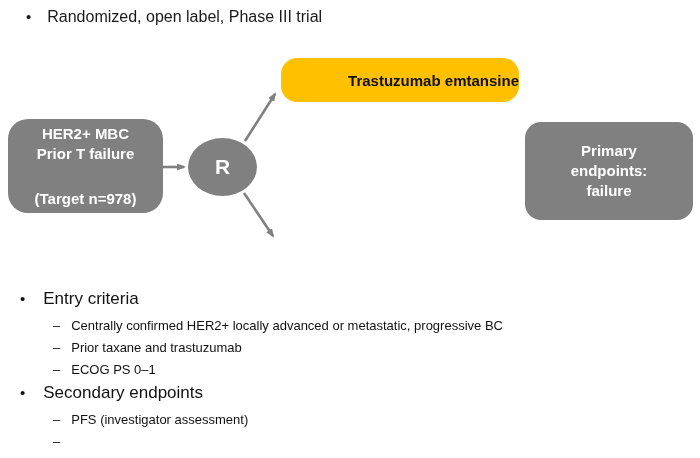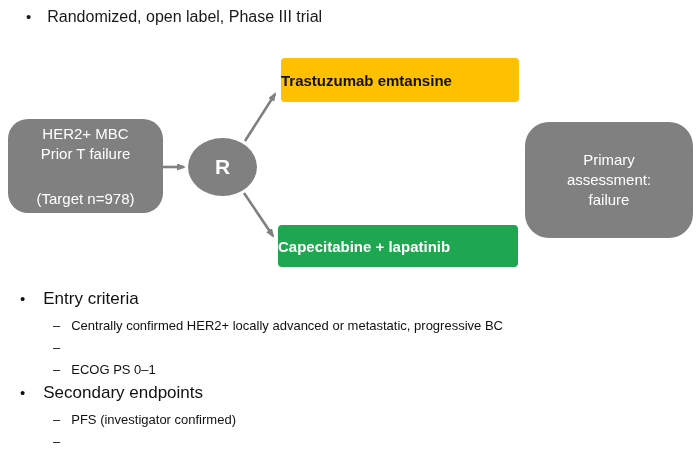--- a/index.html
+++ b/index.html
@@ -12,35 +12,35 @@
   
   .top-bullet{
     position:absolute;left:26px;top:8px;display:flex;align-items:baseline;gap:16px;
     font-size:16px;color:#1a1a1a;
   }
   .top-bullet .marker{font-size:15px;}
 
   
   .diagram{position:absolute;inset:0;pointer-events:none;}
   .gbox{
-    position:absolute;background:#808080;color:#ffffff;font-weight:normal;
+    position:absolute;background:#808080;color:#ffffff;font-weight:bold;
     display:flex;flex-direction:column;align-items:center;justify-content:center;
     text-align:center;font-size:15px;line-height:20px;
   }
   .pop-box{left:8px;top:119px;width:155px;height:94px;border-radius:20px;}
   .pop-box .gap-line{margin-top:25px;}
-  .end-box{left:525px;top:122px;width:168px;height:116px;border-radius:24px;line-height:20px;}
+  .end-box{left:525px;top:122px;width:168px;height:98px;border-radius:16px;line-height:20px;}
   .r-node{
     position:absolute;left:188px;top:138px;width:69px;height:58px;border-radius:50%;
     background:#808080;color:#ffffff;font-weight:bold;font-size:21px;
     display:flex;align-items:center;justify-content:center;
   }
   .arm{
     position:absolute;font-weight:bold;font-size:15px;text-align:center;
-    display:flex;align-items:center;justify-content:flex-start;border-radius:4px;
+    display:flex;align-items:center;justify-content:flex-end;border-radius:16px;
   }
   .arm-top{left:281px;top:58px;width:238px;height:44px;background:#FFC000;color:#111111;}
   .arm-bottom{left:278px;top:225px;width:240px;height:42px;background:#1EA750;color:#ffffff;}
   svg.arrows{position:absolute;left:0;top:0;}
   svg.arrows line{stroke:#808080;stroke-width:2.6px;}
 
   
   .bottom{position:absolute;left:20px;top:287px;width:670px;}
   .lvl1{display:flex;align-items:baseline;gap:18px;font-size:17px;color:#111111;margin:2px 0 6px 0;}
   .lvl1 .marker{font-size:15px;}
@@ -77,55 +77,53 @@
     </div>
 
     <div class="r-node">
       <span>R</span>
     </div>
 
     <div class="arm arm-top">
       <span>Trastuzumab emtansine</span>
     </div>
 
-    <div class="arm arm-bottom">
-      <span>Capecitabine + lapatinib</span>
-    </div>
 
     <div class="gbox end-box">
       <div>Primary</div>
-      <div>assessment:</div>
+      <div>endpoints:</div>
       <div>failure</div>
     </div>
   </div>
 
   <div class="bottom">
 
     <div class="lvl1">
       <span class="marker">•</span>
       <span>Entry criteria</span>
     </div>
     <div class="lvl2">
       <span>–</span>
       <span>Centrally confirmed HER2+ locally advanced or metastatic, progressive BC</span>
     </div>
     <div class="lvl2">
       <span>–</span>
+      <span>Prior taxane and trastuzumab</span>
     </div>
     <div class="lvl2">
       <span>–</span>
       <span>ECOG PS 0–1</span>
     </div>
 
     <div class="lvl1">
       <span class="marker">•</span>
       <span>Secondary endpoints</span>
     </div>
     <div class="lvl2">
       <span>–</span>
-      <span>PFS (investigator confirmed)</span>
+      <span>PFS (investigator assessment)</span>
     </div>
     <div class="lvl2">
       <span>–</span>
     </div>
 
   </div>
 </div>
 
 </body></html>

